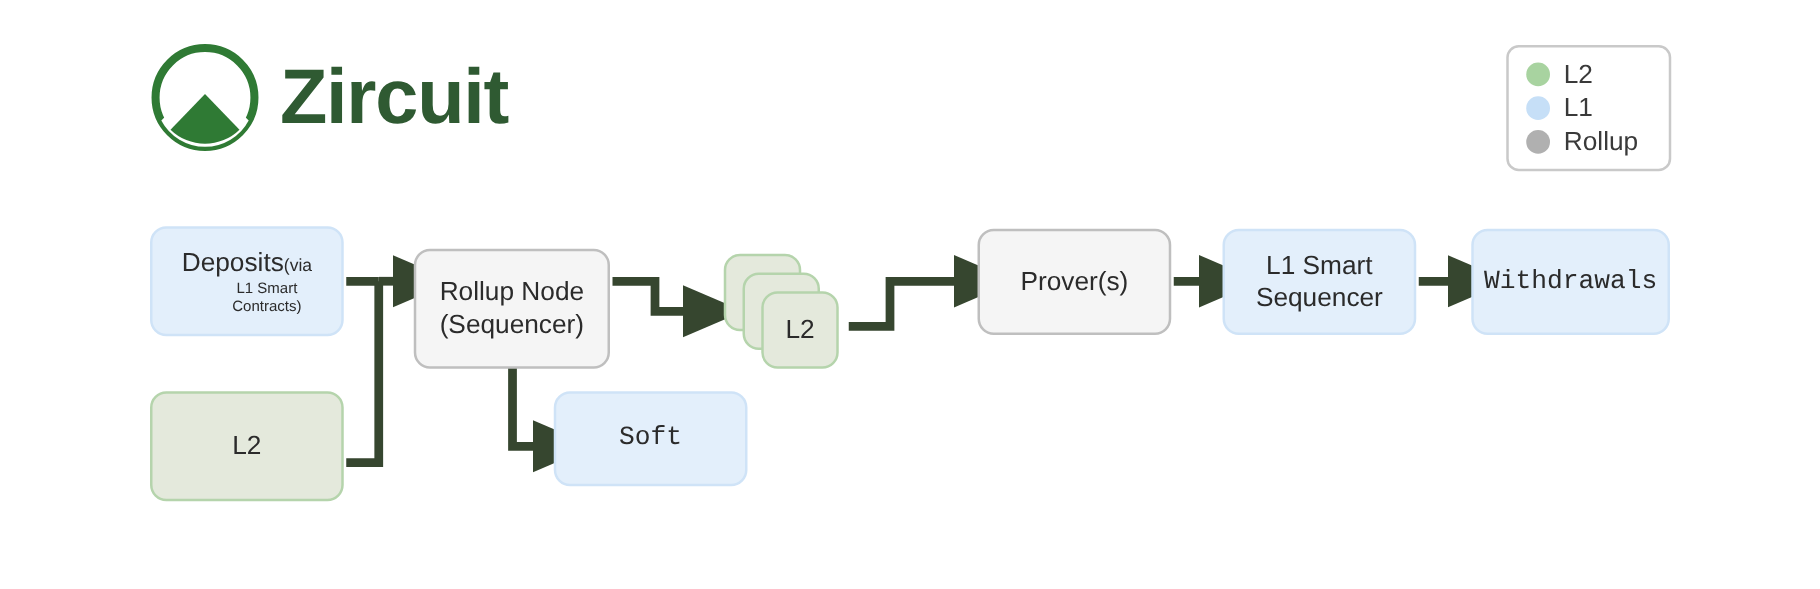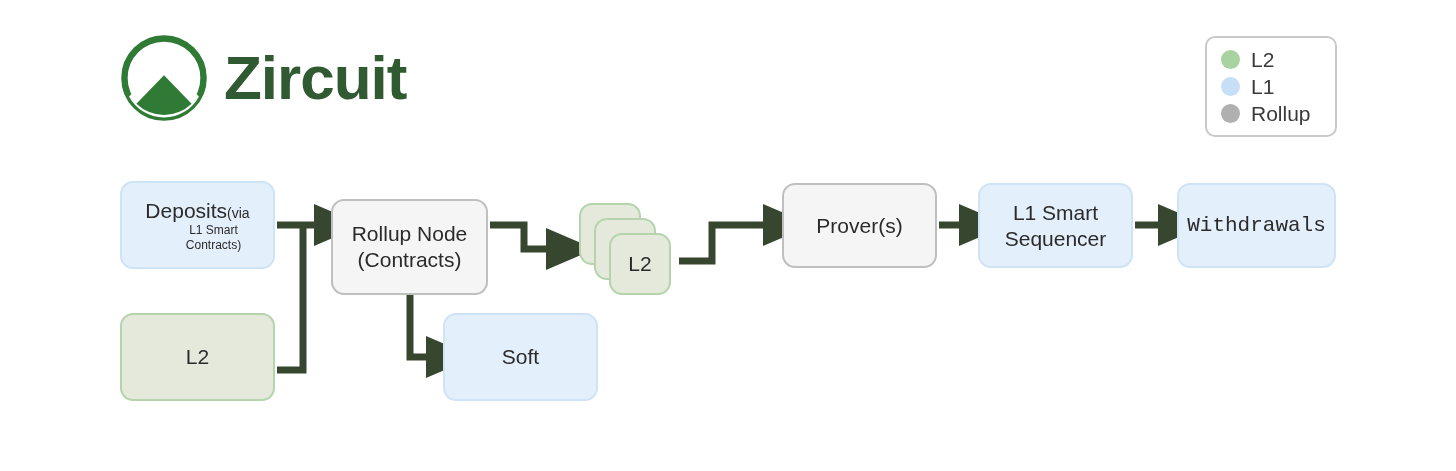--- a/index.html
+++ b/index.html
@@ -42,21 +42,21 @@
     line-height: 1.22;
     padding: 4px 8px;
   }
   .node.l1 { background: #e3effb; border: 2px solid #cfe3f7; }
   .node.l2 { background: #e4e9dc; border: 2px solid #b5d4ac; }
   .node.offline { background: #f5f5f5; border: 2px solid #bfbfbf; }
 
   .n-deposits   { left: 120px;  top: 181px; width: 155px; height: 88px; }
   .n-l2tx       { left: 120px;  top: 313px; width: 155px; height: 88px; }
   .n-rollup     { left: 331px;  top: 183px; width: 157px; height: 96px; margin-top: 16px; }
-  .n-soft       { left: 443px;  top: 313px; width: 155px; height: 88px; }
+  .n-soft       { left: 443px;  top: 313px; width: 155px; height: 76px; font-family: Liberation Mono, monospace; }
   .n-prover     { left: 782px;  top: 183px; width: 155px; height: 85px; }
   .n-l1sc       { left: 978px;  top: 183px; width: 155px; height: 85px; }
   .n-withdraw   { left: 1177px; top: 183px; width: 159px; height: 85px; font-family: Liberation Mono, monospace; }
 
   .deposits-main { font-size: 21px; }
   .deposits-sub  { font-size: 14px; }
   .deposits-line2 { font-size: 12px; display: block; padding-left: 32px; }
 
   
   .stack { position: absolute; left: 579px; top: 203px; width: 96px; height: 92px; }
@@ -136,21 +136,21 @@
 
   <div class="node l2 n-l2tx">
     <div>
       <div>L2</div>
     </div>
   </div>
 
   <div class="node offline n-rollup">
     <div>
       <div>Rollup Node</div>
-      <div>(Contracts)</div>
+      <div>(Sequencer)</div>
     </div>
   </div>
 
   <div class="node l1 n-soft">
     <div>
       <div>Soft</div>
     </div>
   </div>
 
   <div class="stack">

